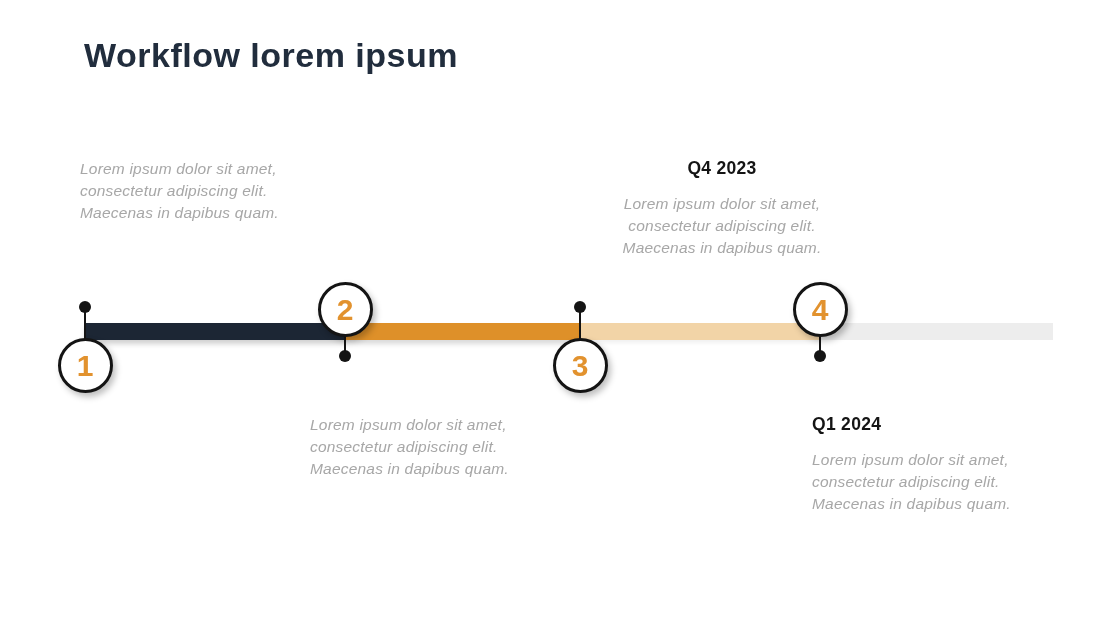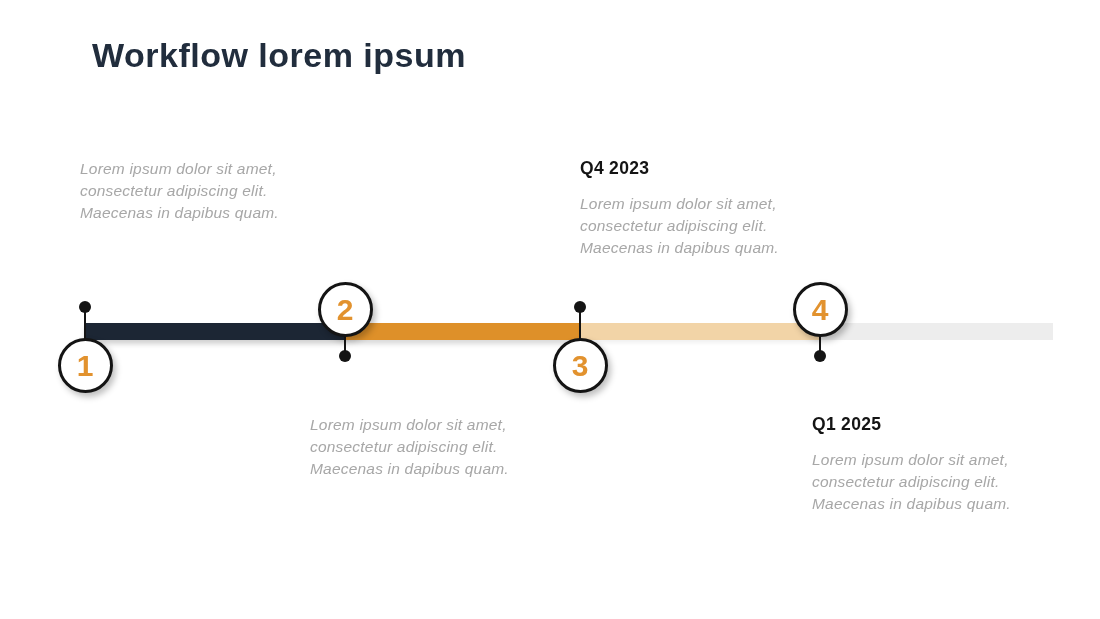--- a/index.html
+++ b/index.html
@@ -10,33 +10,33 @@
   }
   .slide {
     position: relative;
     width: 1100px;
     height: 619px;
     background: #ffffff;
     overflow: hidden;
   }
   .title {
     position: absolute;
-    left: 92px;
+    left: 84px;
     top: 36px;
     margin: 0;
     font-size: 34px;
     font-weight: 700;
     letter-spacing: 0.5px;
     color: var(--title, #212d3d);
   }
 
   
   .textblock { position: absolute; width: 260px; }
   .tb-q2 { left: 80px;  top: 158px; }
-  .tb-q4 { left: 580px; top: 158px; }
+  .tb-q4 { left: 592px; top: 158px; text-align: center; }
   .tb-q3 { left: 310px; top: 414px; }
   .tb-q1 { left: 812px; top: 414px; }
   .tb-heading {
     font-size: 17.5px;
     font-weight: 700;
     letter-spacing: 0.3px;
     color: var(--heading, #141414);
     margin-bottom: 14px;
   }
   .tb-body {
@@ -144,21 +144,21 @@
   <div class="textblock tb-q4">
     <div class="tb-heading">Q4 2023</div>
     <div class="tb-body">
       <div>Lorem ipsum dolor sit amet,</div>
       <div>consectetur adipiscing elit.</div>
       <div>Maecenas in dapibus quam.</div>
     </div>
   </div>
 
   <div class="textblock tb-q1">
-    <div class="tb-heading">Q1 2025</div>
+    <div class="tb-heading">Q1 2024</div>
     <div class="tb-body">
       <div>Lorem ipsum dolor sit amet,</div>
       <div>consectetur adipiscing elit.</div>
       <div>Maecenas in dapibus quam.</div>
     </div>
   </div>
 
   <div class="marker m-1 circle-below">
     <div class="stem"></div>
     <div class="dot"></div>

